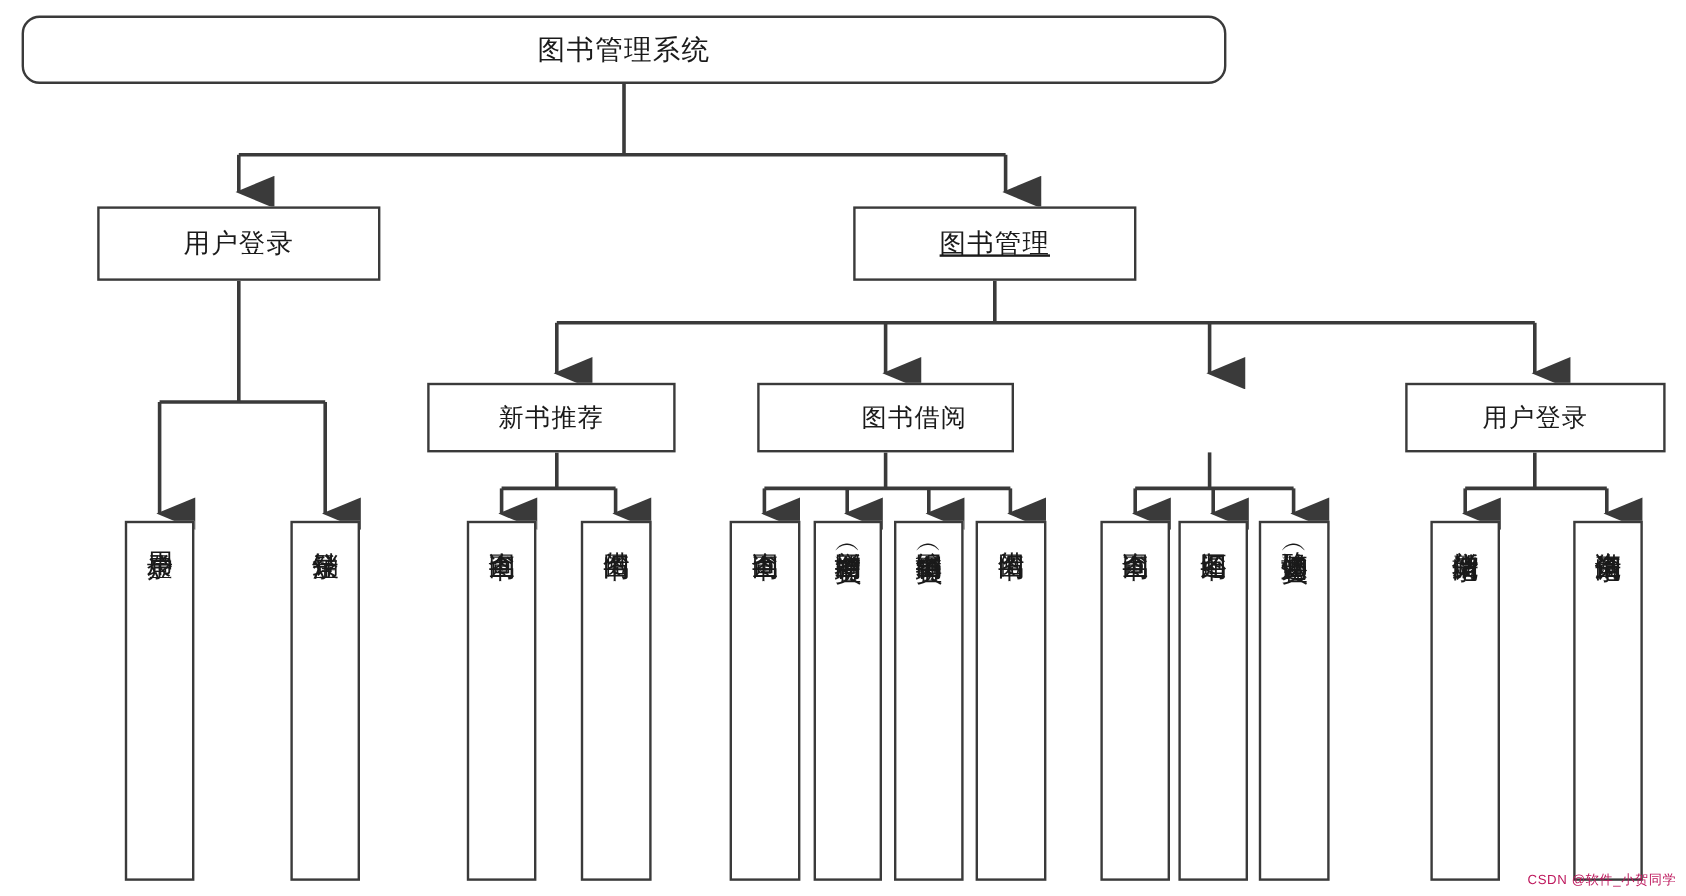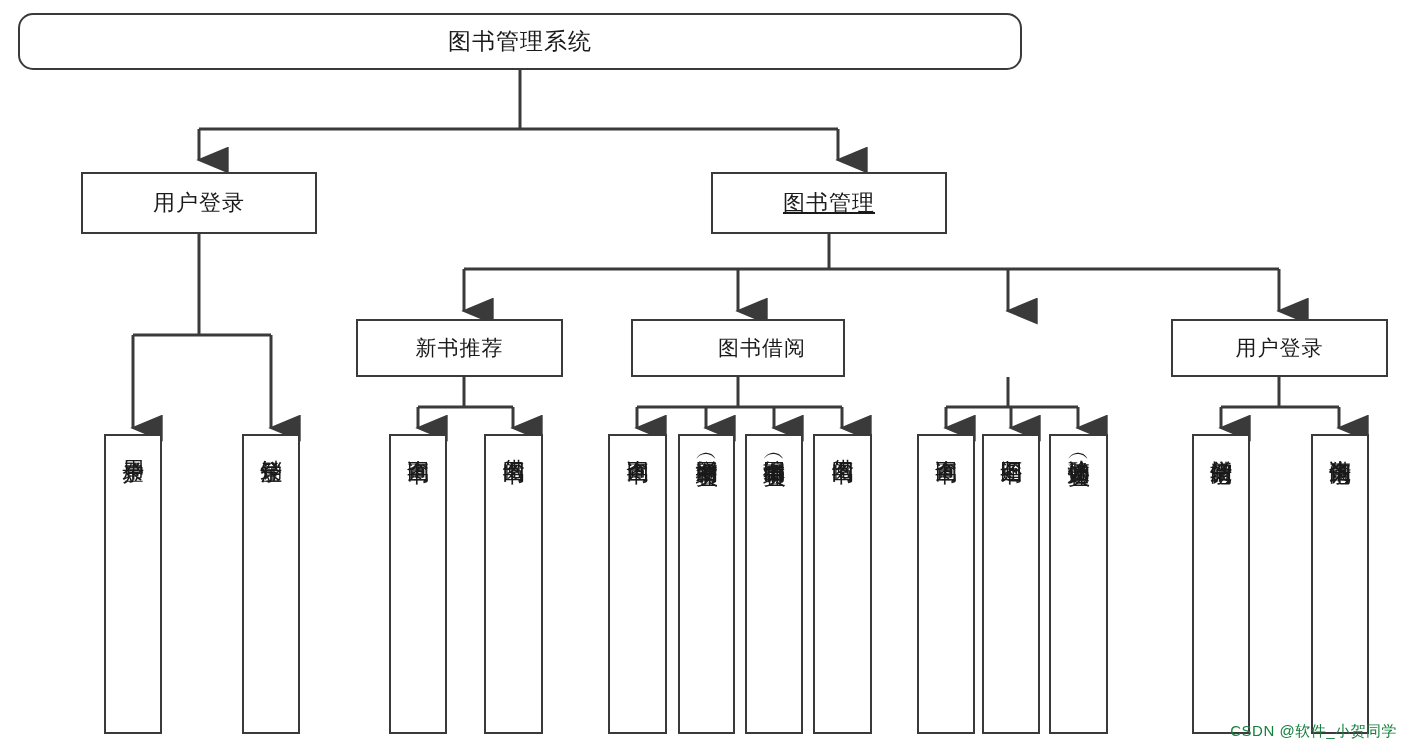--- a/index.html
+++ b/index.html
@@ -52,22 +52,22 @@
     white-space: nowrap;
   }
   .htext {
     white-space: nowrap;
     letter-spacing: 1px;
   }
   #watermark {
     position: absolute;
     right: 8px;
     bottom: 6px;
-    font-size: 15px;
-    color: #15803d;
+    font-size: 11px;
+    color: #be185d;
     letter-spacing: 0.5px;
     z-index: 3;
     white-space: nowrap;
     text-align: right;
   }
 </style>
 </head>
 <body>
 
 <div id="stage">

